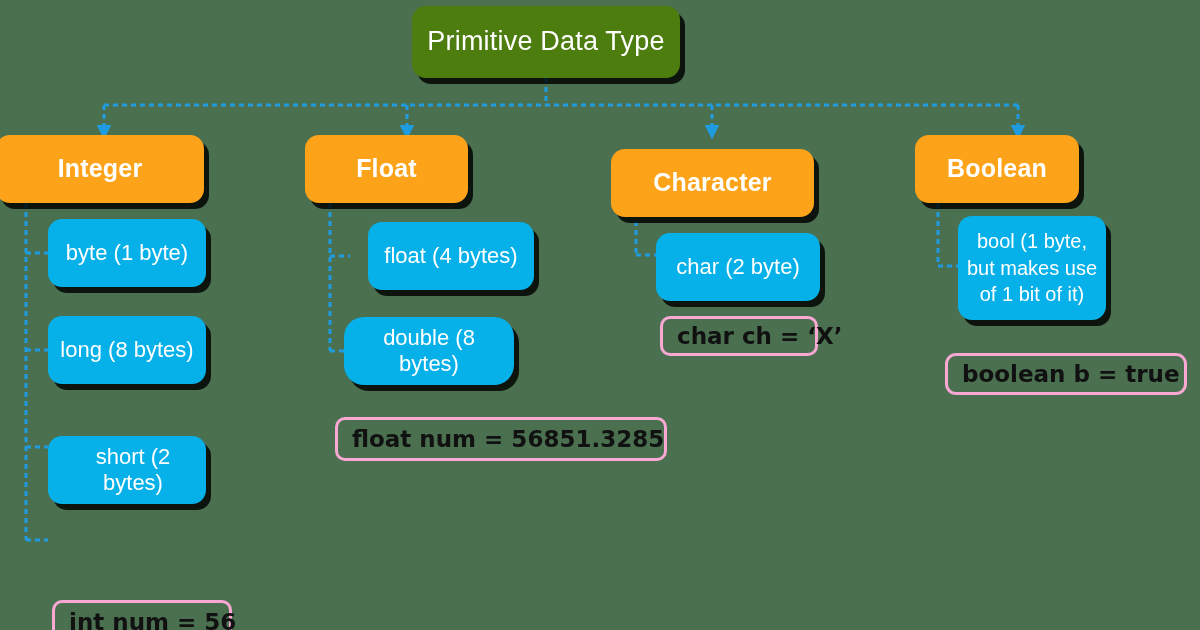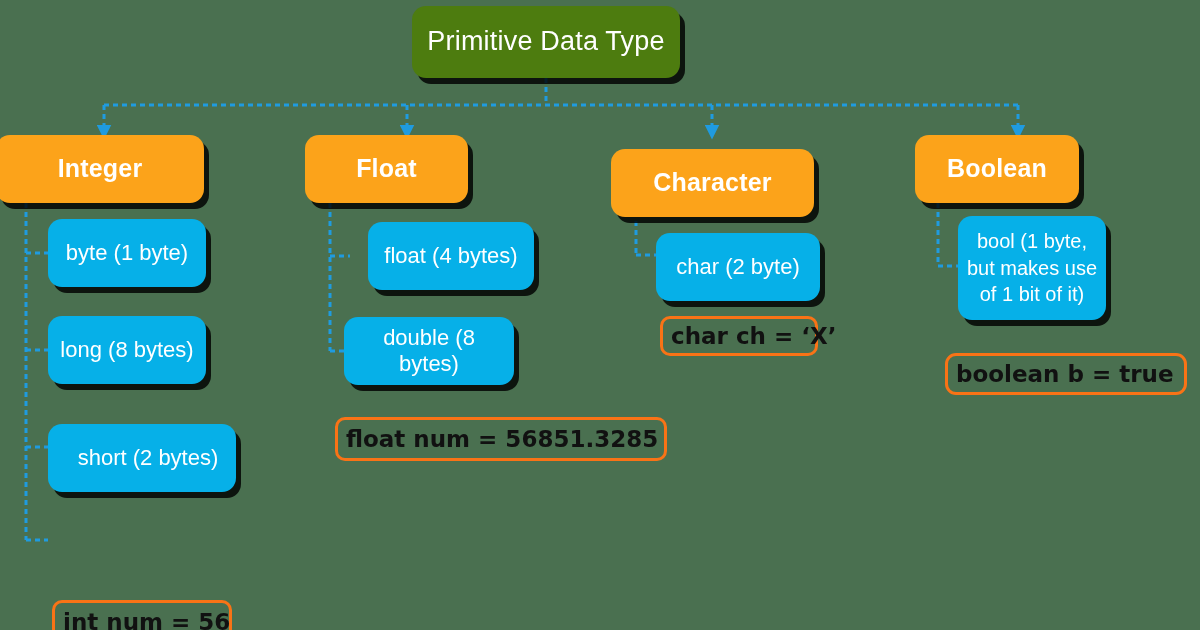--- a/index.html
+++ b/index.html
@@ -56,27 +56,27 @@
   .node.leaf.multi {
     font-size: 20px;
     line-height: 1.32;
   }
   .code {
     position: absolute;
     box-sizing: border-box;
     display: flex;
     align-items: center;
     justify-content: flex-start;
-    border: 3px solid #f97316;
+    border: 3px solid #f9a8d4;
     border-radius: 10px;
     background: transparent;
     color: #111111;
     font-size: 23px;
     font-weight: 600;
-    padding: 0 8px;
+    padding: 0 14px;
     white-space: nowrap;
     font-family: "DejaVu Sans", sans-serif;
   }
   .leaf-line { white-space: pre-line; }
 </style>
 </head>
 <body>
 
 <div id="canvas">
 
@@ -119,34 +119,34 @@
 
   <div class="node cat" style="left:-4px; top:135px; width:208px; height:68px;">
     <span>Integer</span>
   </div>
   <div class="node leaf" style="left:48px; top:219px; width:158px; height:68px;">
     <span class="leaf-line">byte (1 byte)</span>
   </div>
   <div class="node leaf" style="left:48px; top:316px; width:158px; height:68px;">
     <span class="leaf-line">long (8 bytes)</span>
   </div>
-  <div class="node leaf" style="left:48px; top:424px; width:188px; height:68px;padding-left:20px;">
+  <div class="node leaf" style="left:48px; top:436px; width:158px; height:68px;padding-left:20px;">
     <span class="leaf-line">short (2 bytes)</span>
   </div>
   <div class="code" style="left:52px; top:600px; width:180px; height:44px;">
     <span>int num = 56</span>
   </div>
 
   <div class="node cat" style="left:305px; top:135px; width:163px; height:68px;">
     <span>Float</span>
   </div>
   <div class="node leaf" style="left:350px; top:222px; width:166px; height:68px;margin-left:18px;">
     <span class="leaf-line">float (4 bytes)</span>
   </div>
-  <div class="node leaf" style="left:344px; top:317px; width:170px; height:68px;">
+  <div class="node leaf" style="left:344px; top:317px; width:170px; height:68px;border-radius:20px;">
     <span class="leaf-line">double (8 bytes)</span>
   </div>
   <div class="code" style="left:335px; top:417px; width:332px; height:44px;">
     <span>float num = 56851.3285</span>
   </div>
 
   <div class="node cat" style="left:611px; top:149px; width:203px; height:68px;">
     <span>Character</span>
   </div>
   <div class="node leaf" style="left:656px; top:221px; width:164px; height:68px;margin-top:12px;">

